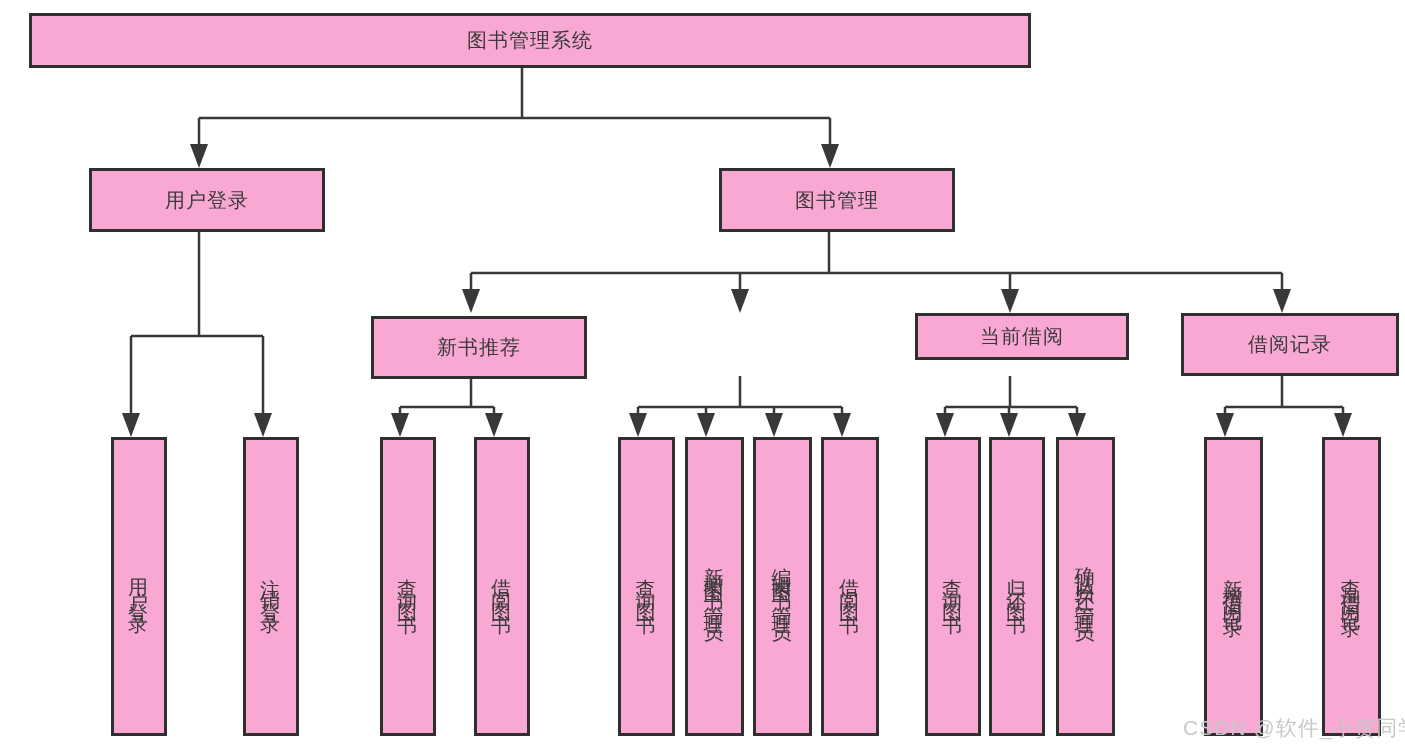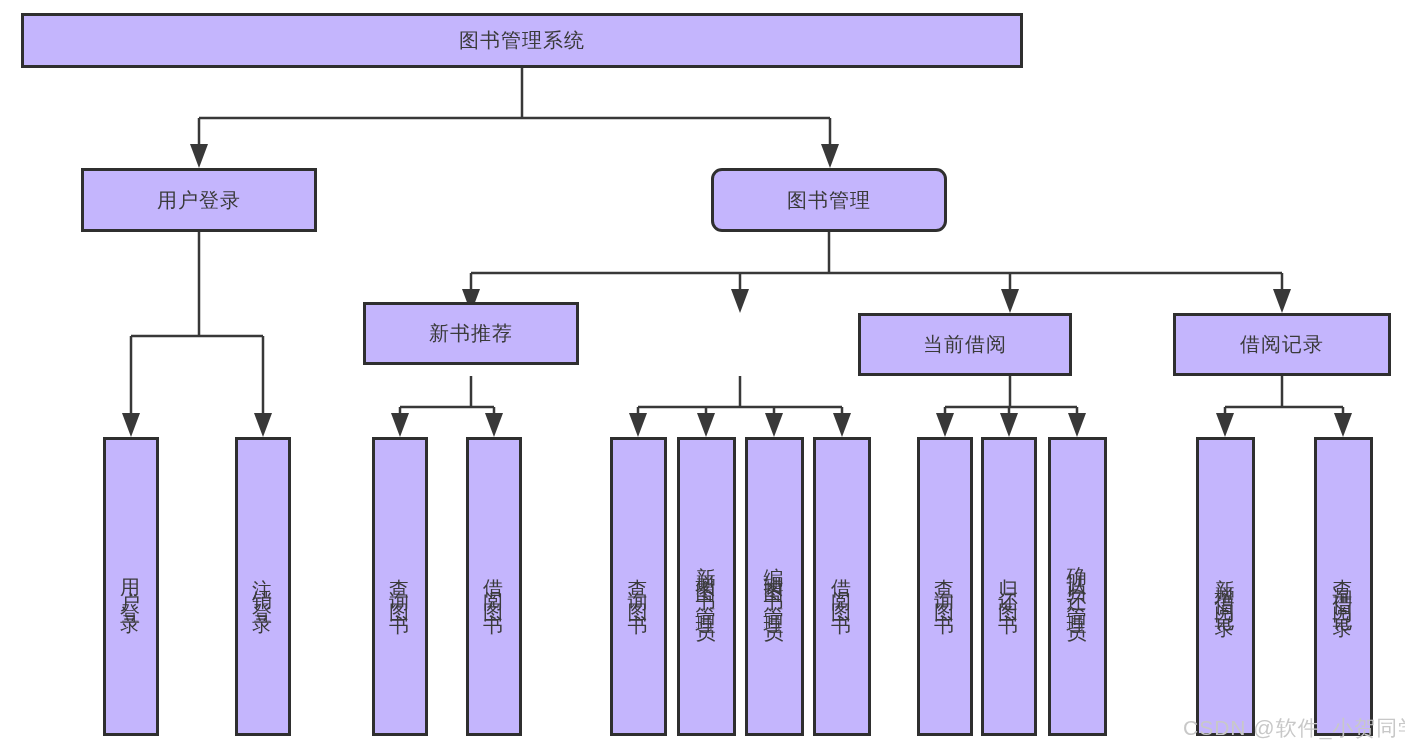--- a/index.html
+++ b/index.html
@@ -20,26 +20,27 @@
   }
   .connector{
     position:absolute;inset:0;
     color:var(--line);
     pointer-events:none;
   }
   .hbox,.vbox{
     position:absolute;
     box-sizing:border-box;
     border:3px solid var(--border);
-    background:#c4b5fd;
+    background:#f9a8d4;
     display:flex;
     align-items:center;
     justify-content:center;
     font-size:20px;
     color:var(--text);
+    margin-left:8px;
   }
   .hbox{letter-spacing:1px;}
   .vbox{
     writing-mode:vertical-rl;
     text-orientation:mixed;
   }
   .ls-w{letter-spacing:12px;}
   .ls-t{letter-spacing:8px;}
   .watermark{
     position:absolute;
@@ -96,28 +97,28 @@
     </g>
   </svg>
 
   <div class="hbox" style="left:21px;top:13px;width:1002px;height:55px;">
     <span>图书管理系统</span>
   </div>
 
   <div class="hbox" style="left:81px;top:168px;width:236px;height:64px;">
     <span>用户登录</span>
   </div>
-  <div class="hbox" style="left:711px;top:168px;width:236px;height:64px;border-radius:11px;">
+  <div class="hbox" style="left:711px;top:168px;width:236px;height:64px;">
     <span>图书管理</span>
   </div>
 
-  <div class="hbox" style="left:363px;top:302px;width:216px;height:63px;">
+  <div class="hbox" style="left:363px;top:316px;width:216px;height:63px;">
     <span>新书推荐</span>
   </div>
-  <div class="hbox" style="left:858px;top:313px;width:214px;height:63px;">
+  <div class="hbox" style="left:907px;top:313px;width:214px;height:47px;">
     <span>当前借阅</span>
   </div>
   <div class="hbox" style="left:1173px;top:313px;width:218px;height:63px;">
     <span>借阅记录</span>
   </div>
 
   <div class="vbox ls-w" style="left:103px;top:437px;width:56px;height:299px;">
     <span>用户登录</span>
   </div>
   <div class="vbox ls-w" style="left:235px;top:437px;width:56px;height:299px;">

